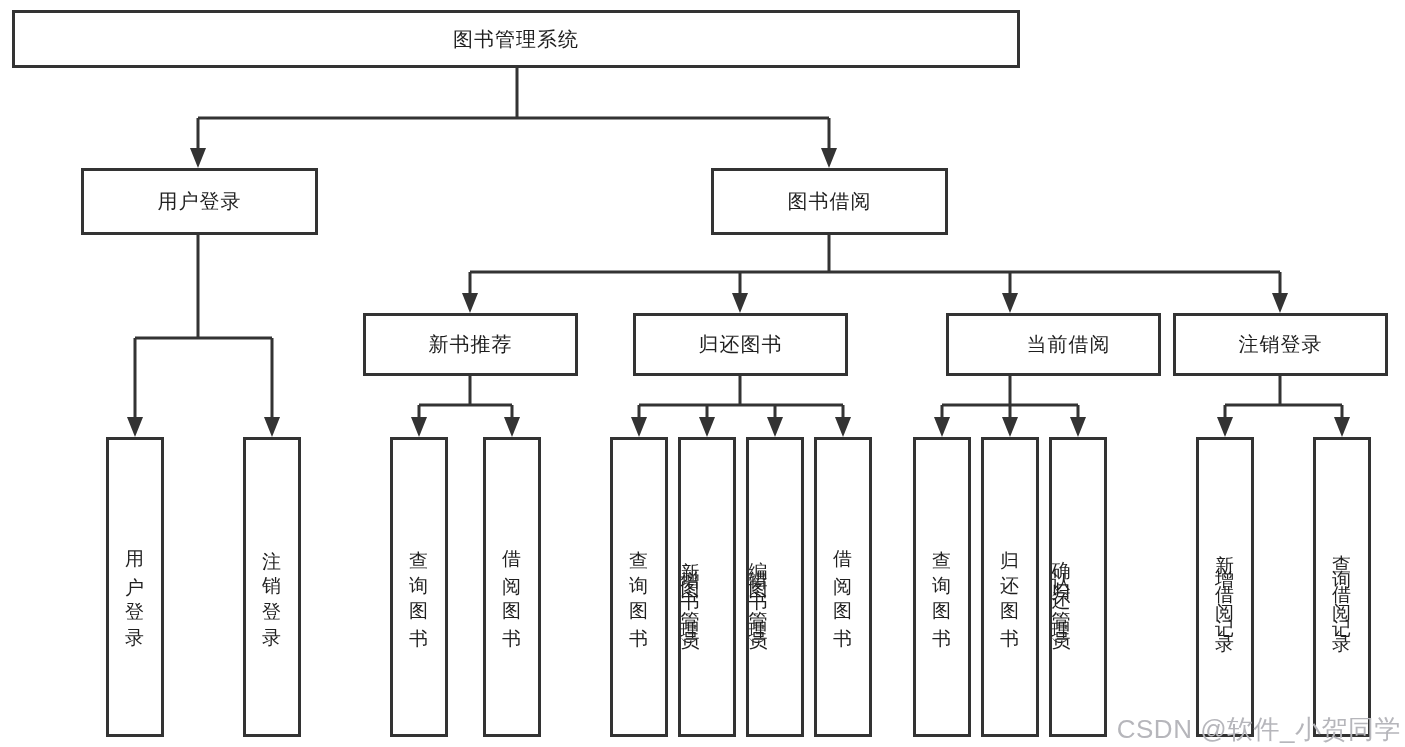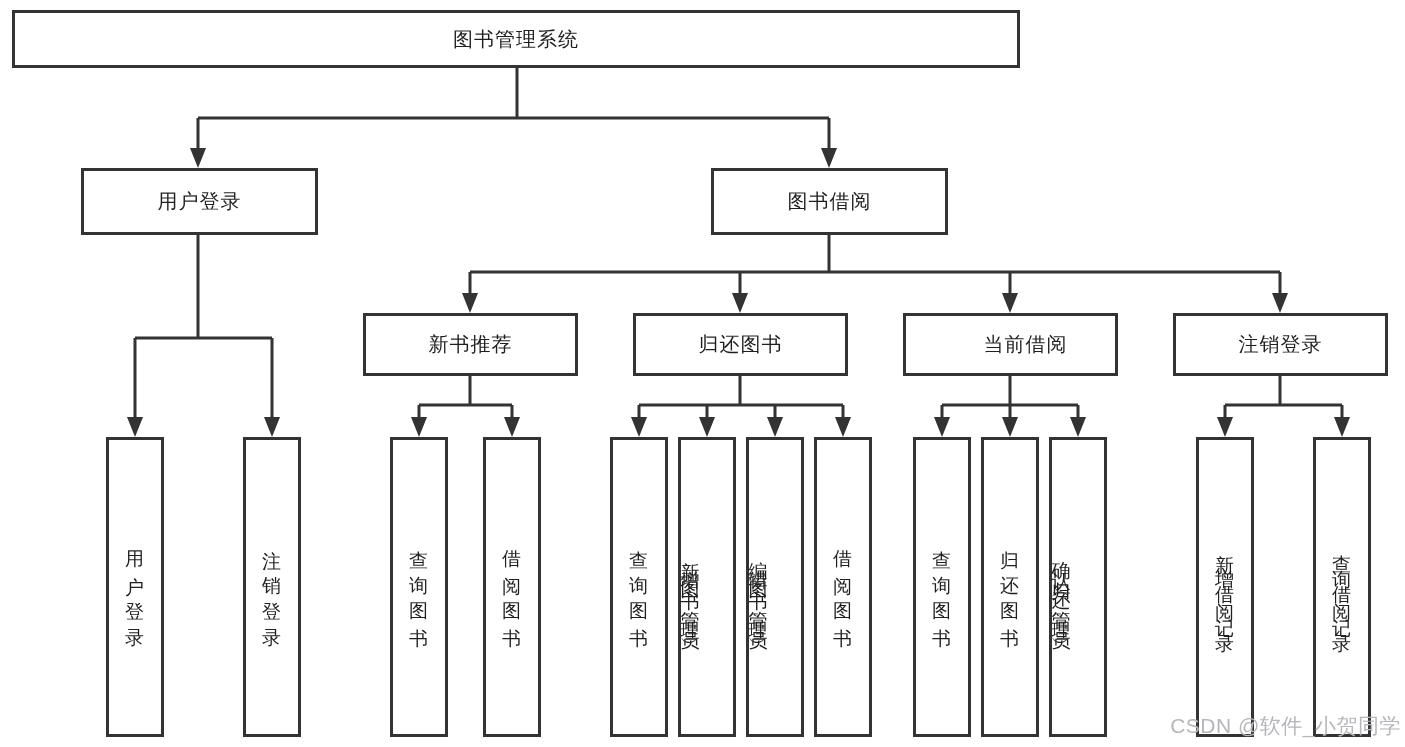--- a/index.html
+++ b/index.html
@@ -43,42 +43,42 @@
   .box.v.len6 span { letter-spacing: 16px; }
   .box.v.len9 { justify-content: flex-start; }
   .box.v.len9 span { letter-spacing: 10px; padding-top: 8px; }
   
   #nb-root   { left: 12px;   top: 10px;  width: 1008px; height: 58px; }
   #nb-login  { left: 81px;   top: 168px; width: 237px;  height: 67px; }
   #nb-mgmt   { left: 711px;  top: 168px; width: 237px;  height: 67px; }
   .l3 { top: 313px; width: 215px; height: 63px; }
   #nb-newbook { left: 363px;  }
   #nb-borrow  { left: 633px;  }
-  #nb-current { left: 903px; padding-left: 30px;  }
+  #nb-current { left: 946px; padding-left: 30px;  }
   #nb-records { left: 1173px; }
   .leaf { top: 437px; width: 58px; height: 300px; }
   #lf-a1 { left: 106px; }
   #lf-a2 { left: 243px; }
   #lf-b1 { left: 390px; }
   #lf-b2 { left: 483px; }
   #lf-c1 { left: 610px; }
   #lf-c2 { left: 678px; }
   #lf-c3 { left: 746px; }
   #lf-c4 { left: 814px; }
   #lf-d1 { left: 913px; }
   #lf-d2 { left: 981px; }
   #lf-d3 { left: 1049px; }
   #lf-e1 { left: 1196px; }
   #lf-e2 { left: 1313px; }
   #watermark {
     position: absolute;
     right: 4px;
     top: 712px;
     z-index: 5;
-    font-size: 21px;
+    font-size: 26px;
     color: #b6b6bb;
     letter-spacing: 0.5px;
     white-space: nowrap;
   }
 </style>
 </head>
 <body>
 
 <div id="canvas">
 

